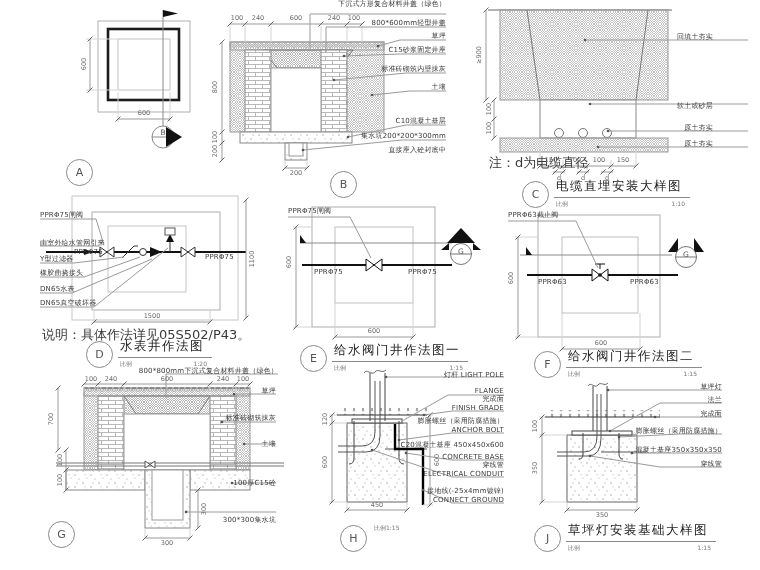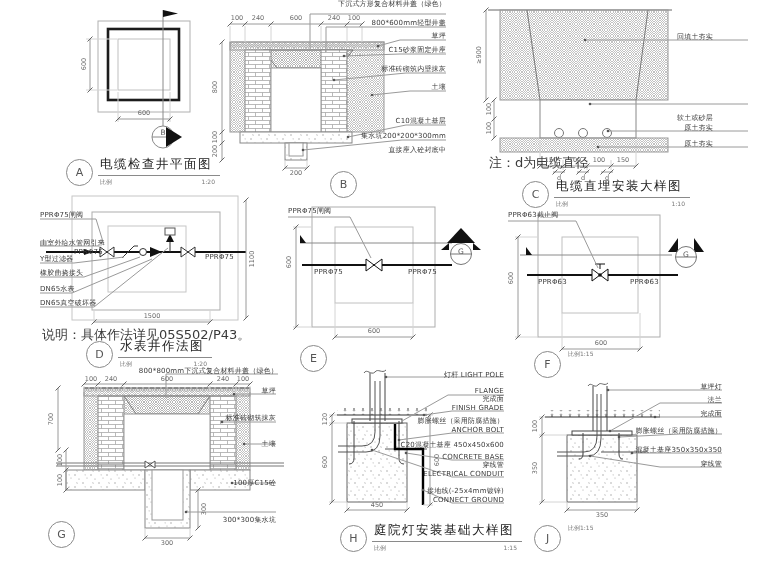--- a/index.html
+++ b/index.html
@@ -343,21 +343,21 @@
 <div class="lbl r" style="right:314px;top:19px">800*600mm轻型井盖</div>
 <div class="lbl r" style="right:314px;top:32px">草坪</div>
 <div class="lbl r" style="right:314px;top:46px">C15砂浆固定井座</div>
 <div class="lbl r" style="right:314px;top:65px">标准砖砌筑内壁抹灰</div>
 <div class="lbl r" style="right:314px;top:83px">土壤</div>
 <div class="lbl r" style="right:314px;top:117px">C10混凝土基层</div>
 <div class="lbl r" style="right:314px;top:132px">集水坑200*200*300mm</div>
 <div class="lbl r" style="right:314px;top:146px">直接座入砼封底中</div>
 
 <div class="lbl r" style="right:47px;top:33px">回填土夯实</div>
-<div class="lbl r" style="right:47px;top:114px">软土或砂层</div>
+<div class="lbl r" style="right:47px;top:102px">软土或砂层</div>
 <div class="lbl r" style="right:47px;top:124px">原土夯实</div>
 <div class="lbl r" style="right:47px;top:140px">原土夯实</div>
 <div class="note" style="left:489px;top:154px">注：d为电缆直径</div>
 <div class="vdim" style="left:479px;top:55px">≥900</div>
 <div class="vdim" style="left:489px;top:109px">100</div>
 <div class="vdim" style="left:489px;top:128px">100</div>
 <div class="dim ctr" style="left:551px;top:157px">150</div>
 <div class="dim ctr" style="left:575px;top:157px">100</div>
 <div class="dim ctr" style="left:599px;top:157px">100</div>
 <div class="dim ctr" style="left:623px;top:157px">150</div>
@@ -430,27 +430,20 @@
 <div class="lbl r" style="right:38px;top:410px">完成面</div>
 <div class="lbl r" style="right:38px;top:427px">膨胀螺丝（采用防腐措施）</div>
 <div class="lbl r" style="right:38px;top:446px">混凝土基座350x350x350</div>
 <div class="lbl r" style="right:38px;top:460px">穿线管</div>
 <div class="vdim" style="left:535px;top:426px">100</div>
 <div class="vdim" style="left:535px;top:468px">350</div>
 <div class="dim ctr" style="left:602px;top:512px">350</div>
 
 <div class="tblock" style="left:66px;top:156px">
  <div class="tb-circle">A</div>
- <div class="tb-col">
-        <div class="tb-title">电缆检查井平面图</div>
-  <div class="tb-sub">
-          <span>比例</span>
-          <span>1:20</span>
-        </div>
-      </div>
 </div>
 <div class="tblock" style="left:330px;top:168px">
  <div class="tb-circle">B</div>
 </div>
 <div class="tblock" style="left:522px;top:178px">
  <div class="tb-circle">C</div>
  <div class="tb-col">
         <div class="tb-title">电缆直埋安装大样图</div>
   <div class="tb-sub">
           <span>比例</span>
@@ -463,46 +456,54 @@
  <div class="tb-col">
         <div class="tb-title">水表井作法图</div>
   <div class="tb-sub">
           <span>比例</span>
           <span>1:20</span>
         </div>
       </div>
 </div>
 <div class="tblock" style="left:300px;top:342px">
  <div class="tb-circle">E</div>
+ <div class="tb-col">
+        <div class="tb-title">给水阀门井作法图一</div>
+  <div class="tb-sub">
+          <span>比例</span>
+          <span>1:15</span>
+        </div>
+      </div>
 </div>
 <div class="tblock" style="left:534px;top:348px">
  <div class="tb-circle">F</div>
+ <div class="tb-col">
+        <div class="tb-title">给水阀门井作法图二</div>
+  <div class="tb-sub">
+          <span>比例</span>
+          <span>1:15</span>
+        </div>
+      </div>
+</div>
+<div class="tblock" style="left:48px;top:518px">
+ <div class="tb-circle">G</div>
+</div>
+<div class="tblock" style="left:340px;top:522px">
+ <div class="tb-circle">H</div>
  <div class="tb-col">
   <div class="tb-sub">
           <span>比例</span>
           <span>1:15</span>
         </div>
       </div>
 </div>
-<div class="tblock" style="left:48px;top:518px">
- <div class="tb-circle">G</div>
-</div>
-<div class="tblock" style="left:340px;top:522px">
- <div class="tb-circle">H</div>
+<div class="tblock" style="left:534px;top:522px">
+ <div class="tb-circle">J</div>
  <div class="tb-col">
-        <div class="tb-title">庭院灯安装基础大样图</div>
+        <div class="tb-title">草坪灯安装基础大样图</div>
   <div class="tb-sub">
           <span>比例</span>
           <span>1:15</span>
         </div>
       </div>
 </div>
-<div class="tblock" style="left:534px;top:522px">
- <div class="tb-circle">J</div>
- <div class="tb-col">
-  <div class="tb-sub">
-          <span>比例</span>
-          <span>1:15</span>
-        </div>
-      </div>
-</div>
 
 </div>
 
 </body></html>

